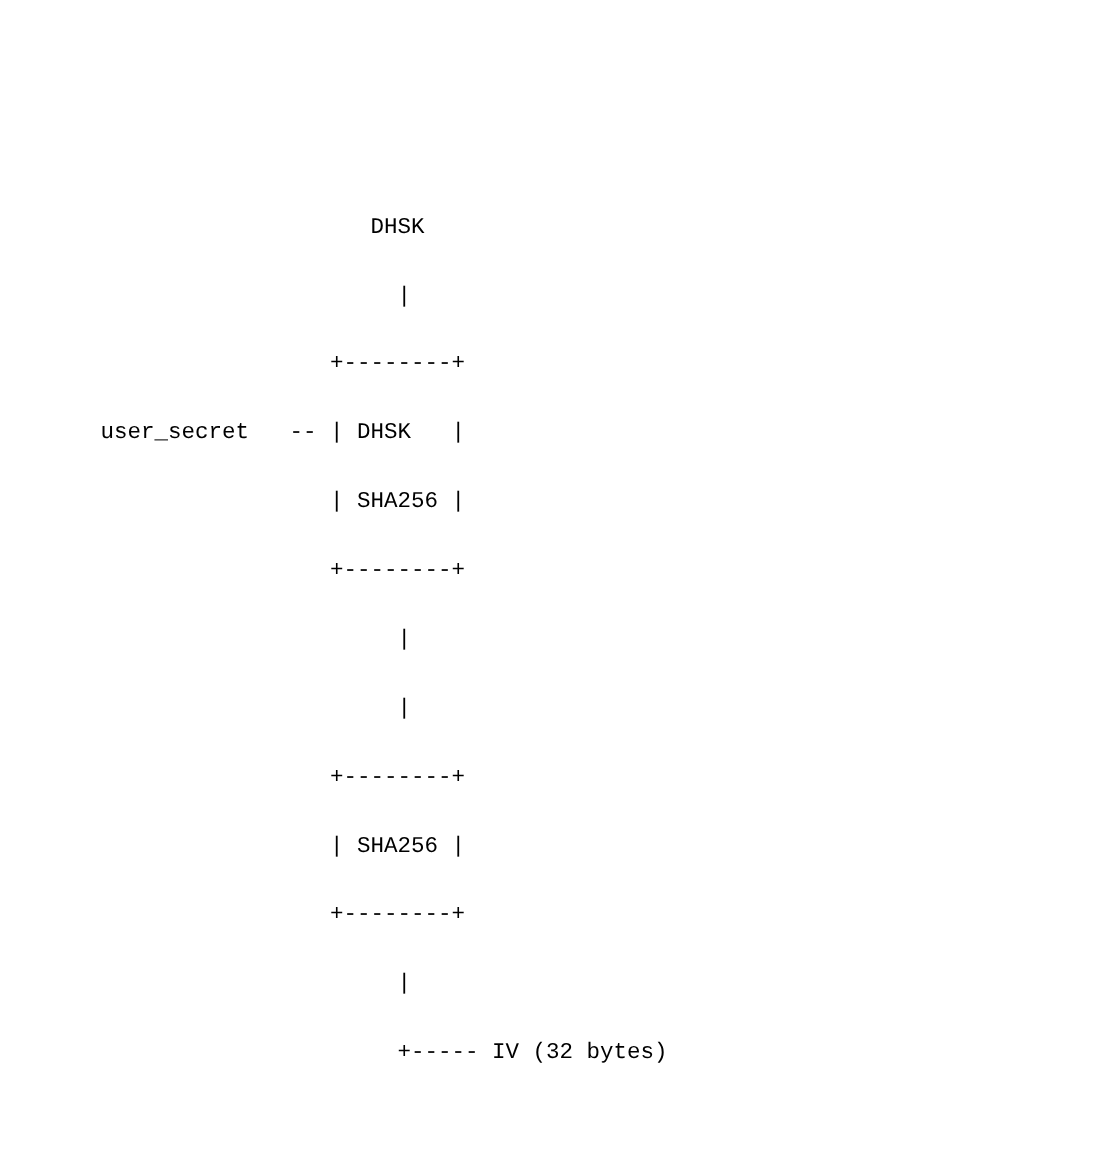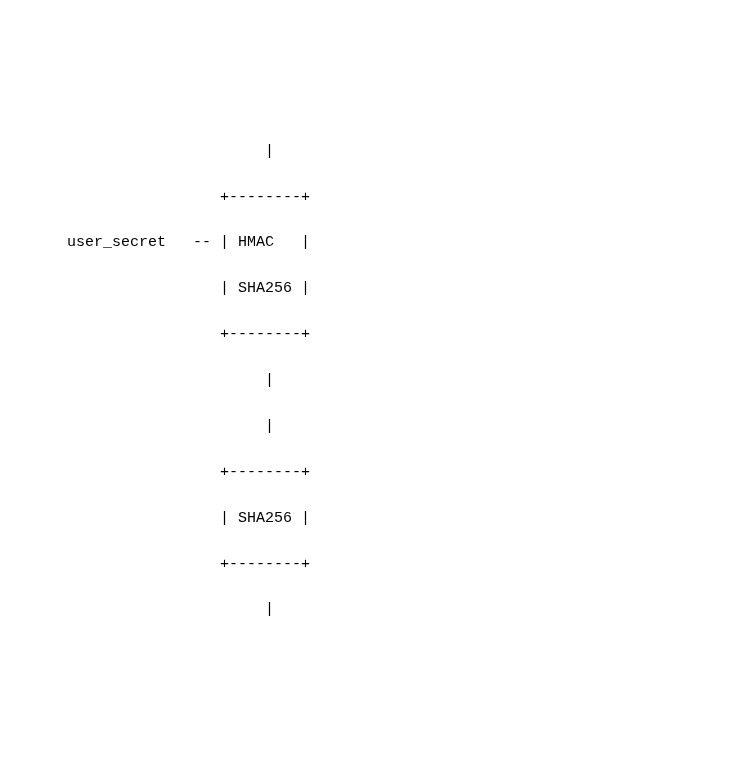--- a/index.html
+++ b/index.html
@@ -12,31 +12,33 @@
     color: #000000;
     white-space: pre;
   }
 </style>
 </head>
 <body>
 
 
 
 <div>
+<div>                       DHSK</div>
 <div>                         |</div>
 <div>                    +--------+</div>
-<div>   user_secret   -- | HMAC   |</div>
+<div>   user_secret   -- | DHSK   |</div>
 <div>                    | SHA256 |</div>
 <div>                    +--------+</div>
 <div>                         |</div>
 <div>                         |</div>
 <div>                    +--------+</div>
 <div>                    | SHA256 |</div>
 <div>                    +--------+</div>
 <div>                         |</div>
+<div>                         +----- IV (32 bytes)</div>
 
 
 
 
 
 
 
 
 
 

